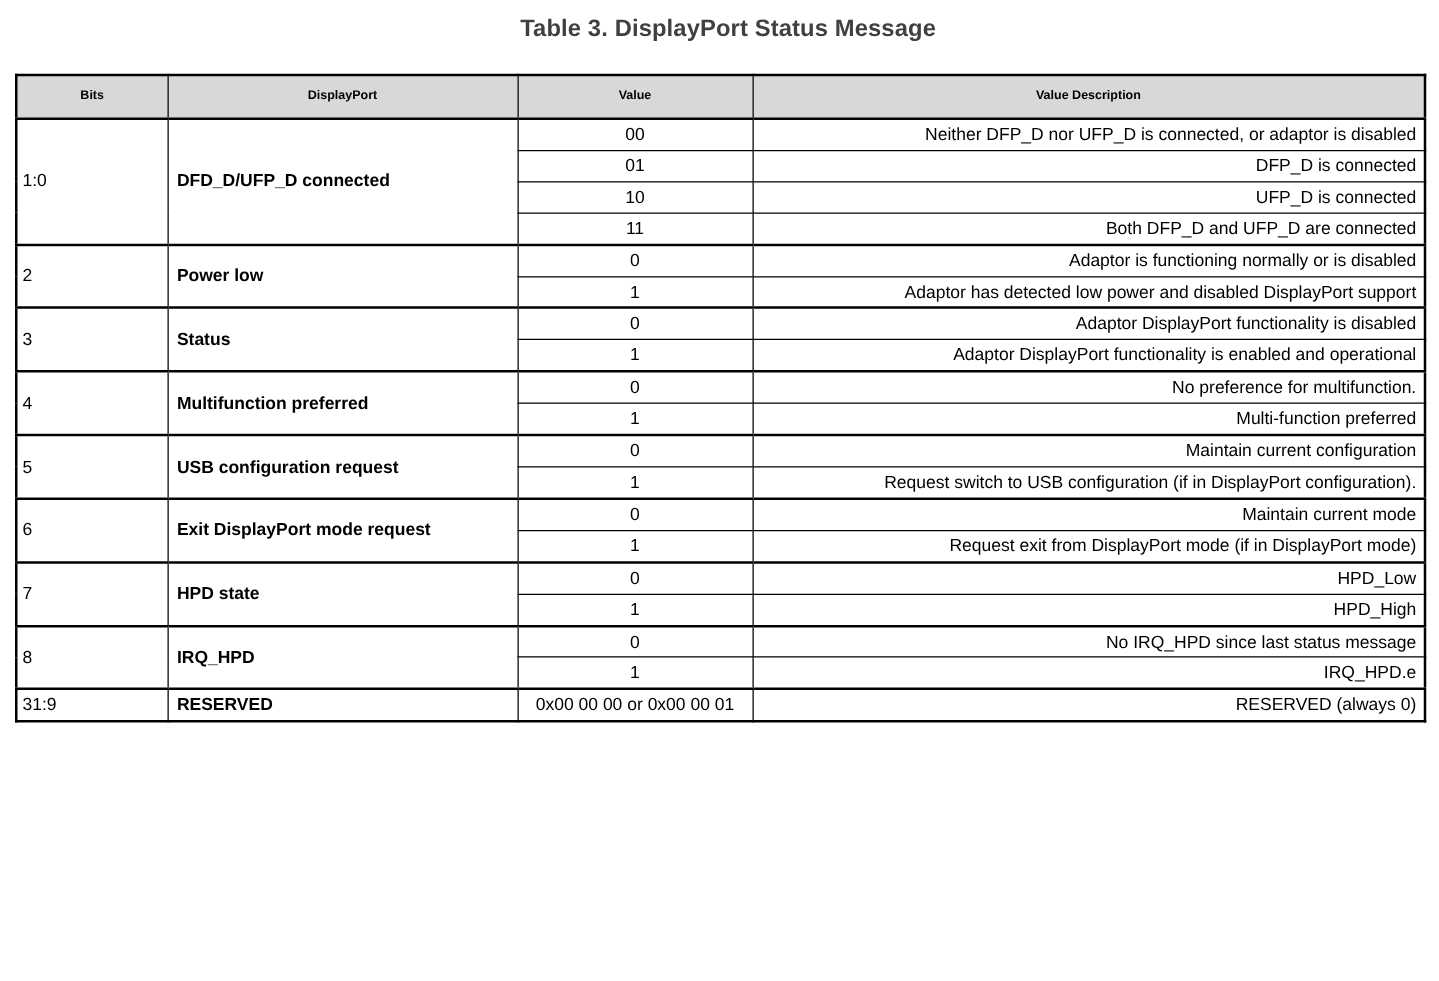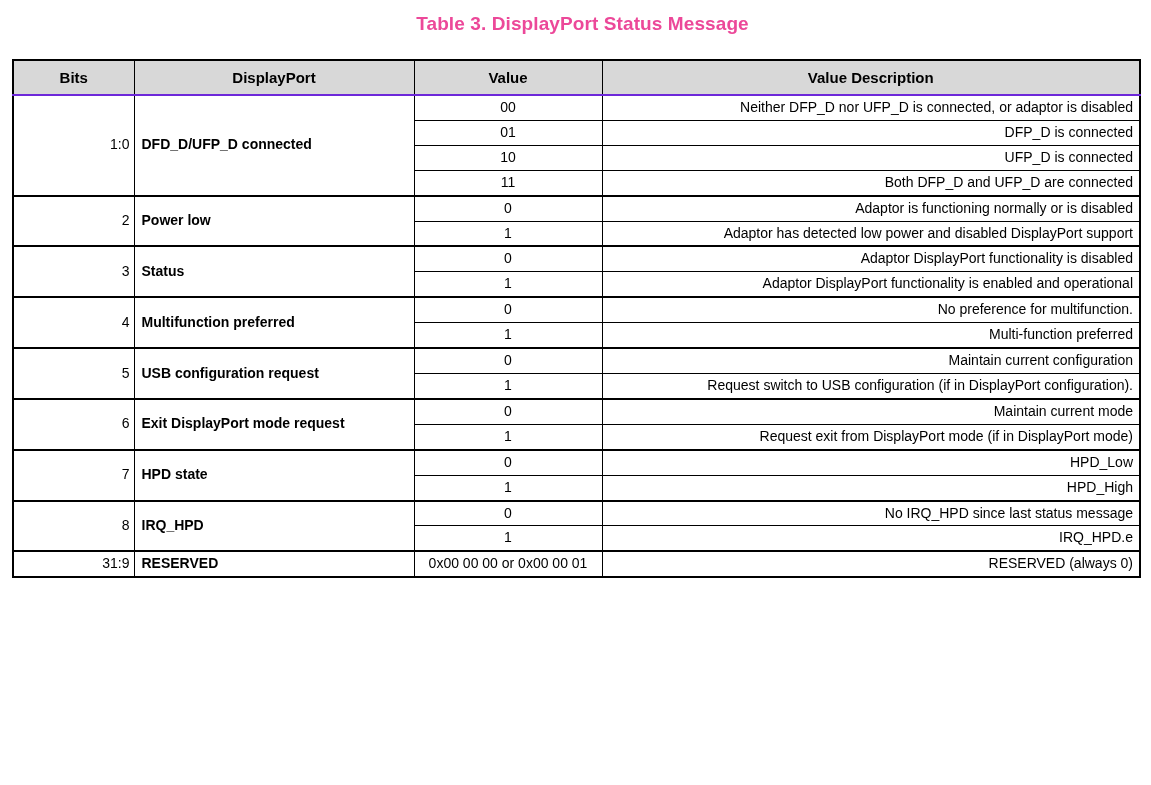--- a/index.html
+++ b/index.html
@@ -23,21 +23,21 @@
   }
 
   .table-title {
     text-align: center;
     font-size: 19px;
     font-weight: bold;
     letter-spacing: 0.1px;
     padding-top: 13px;
     padding-bottom: 0;
     line-height: 1.2;
-    color: #ec4899;
+    color: #404040;
     padding-left: 14px;
   }
 
   .table-wrap {
     position: absolute;
     left: 12px;
     top: 59px;
     width: 1127px;
   }
 
@@ -61,26 +61,26 @@
     line-height: 1.28;
     color: #000000;
   }
 
   table.statustable thead th {
     background: #d8d8d8;
     font-weight: bold;
     text-align: center;
     height: 31px;
     padding: 1px 4px;
-    font-size: 15px;
-    border-bottom: 2px solid #6d28d9;
+    font-size: 10px;
+    border-bottom: 2px solid #000000;
   }
 
   td.bits-cell {
-    text-align: right;
+    text-align: left;
     padding: 2px 4px;
   }
 
   td.desc-cell {
     text-align: left;
     padding: 2px 6px 2px 7px;
     font-weight: bold;
   }
 
   td.val-cell {

